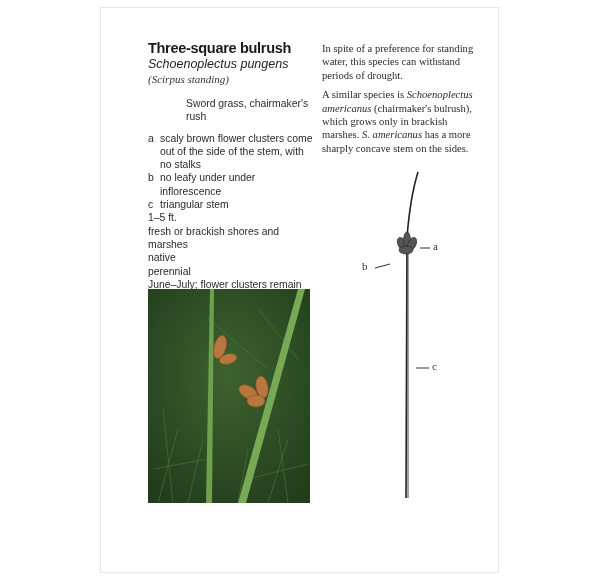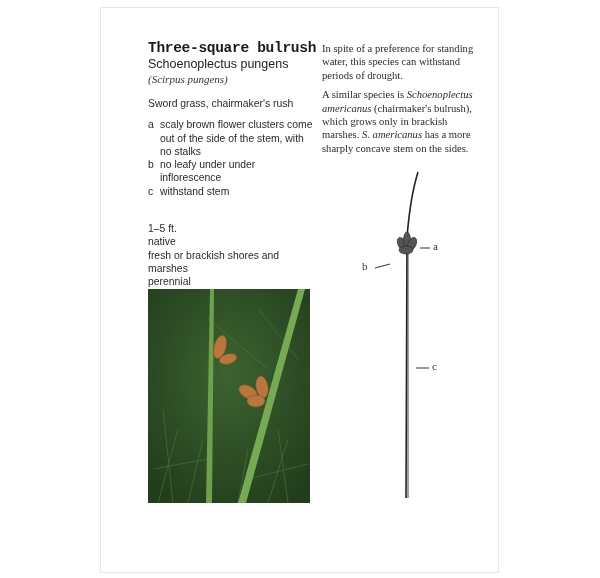--- a/index.html
+++ b/index.html
@@ -1,67 +1,67 @@
 <!DOCTYPE html>
 <html><head>
 <meta charset="utf-8">
 <style>
   html, body { margin:0; padding:0; }
   body { width:600px; height:578px; background:#ffffff; position:relative; overflow:hidden; }
   .page { position:absolute; left:100px; top:7px; width:399px; height:566px; border:1px solid #e6e6e6; background:#fff; box-sizing:border-box; }
   .left { position:absolute; left:148px; top:40px; width:170px; font-family:"Liberation Sans", sans-serif; color:#2a2a2a; }
-  .title { font-family:Liberation Mono, monospace; font-weight:bold; font-size:14.5px; letter-spacing:-0.3px; color:#1a1a1a; line-height:17px; }
-  .sci { font-size:12.5px; line-height:15px; color:#222; }
+  .title { font-family:Liberation Sans, sans-serif; font-weight:bold; font-size:14.5px; letter-spacing:-0.3px; color:#1a1a1a; line-height:17px; }
+  .sci { font-style:italic; font-size:12.5px; line-height:15px; color:#222; }
   .syn { font-family:"Liberation Serif", serif; font-style:italic; font-size:11px; line-height:14px; color:#333; }
   .block { font-size:10.4px; line-height:13.3px; color:#2a2a2a; }
-  .common { margin-top:11px; }
+  .common { margin-top:11px;margin-left:38px; }
   .fam span.gap { display:inline-block; width:10px; }
   .keys { margin-top:8px; }
   .key { display:flex; }
   .key .k { width:12px; flex:none; }
-  .facts { margin-top:24px; }
+  .facts { margin-top:0; }
   .indent { padding-left:12px; }
   .photo { position:absolute; left:148px; top:289px; width:162px; height:214px; overflow:hidden; background:#2f4f27; }
   .right { position:absolute; left:322px; top:42px; width:160px; font-family:"Liberation Serif", serif; font-size:10.6px; line-height:13.4px; color:#2a2a2a; }
   .right p { margin:0 0 6px 0; }
   .right i { font-style:italic; }
   .drawing { position:absolute; left:340px; top:168px; width:130px; height:340px; }
   .lbl { position:absolute; font-family:"Liberation Serif", serif; font-size:11px; color:#333; }
 </style>
 </head>
 <body>
 
 <div class="page"></div>
 
 <div class="left">
   <div class="title">Three-square bulrush</div>
   <div class="sci">Schoenoplectus pungens</div>
-  <div class="syn">(Scirpus pungens)</div>
+  <div class="syn">(Scirpus standing)</div>
 
   <div class="block common">Sword grass, chairmaker's rush</div>
 
   <div class="block keys">
     <div class="key">
         <span class="k">a</span>
         <span>scaly brown flower clusters come out of the side of the stem, with no stalks</span>
       </div>
     <div class="key">
         <span class="k">b</span>
         <span>no leafy under under inflorescence</span>
       </div>
     <div class="key">
         <span class="k">c</span>
-        <span>withstand stem</span>
+        <span>triangular stem</span>
       </div>
   </div>
 
   <div class="block facts">
     <div>1–5 ft.</div>
+    <div>fresh or brackish shores and marshes</div>
     <div>native</div>
-    <div>fresh or brackish shores and marshes</div>
     <div>perennial</div>
     <div>June–July; flower clusters remain</div>
     <div class="indent">through the summer</div>
   </div>
 </div>
 
 <div class="photo">
   <svg width="162" height="214" viewBox="0 0 162 214">
     <defs>
       <radialGradient id="bg" cx="50%" cy="40%" r="70%">

